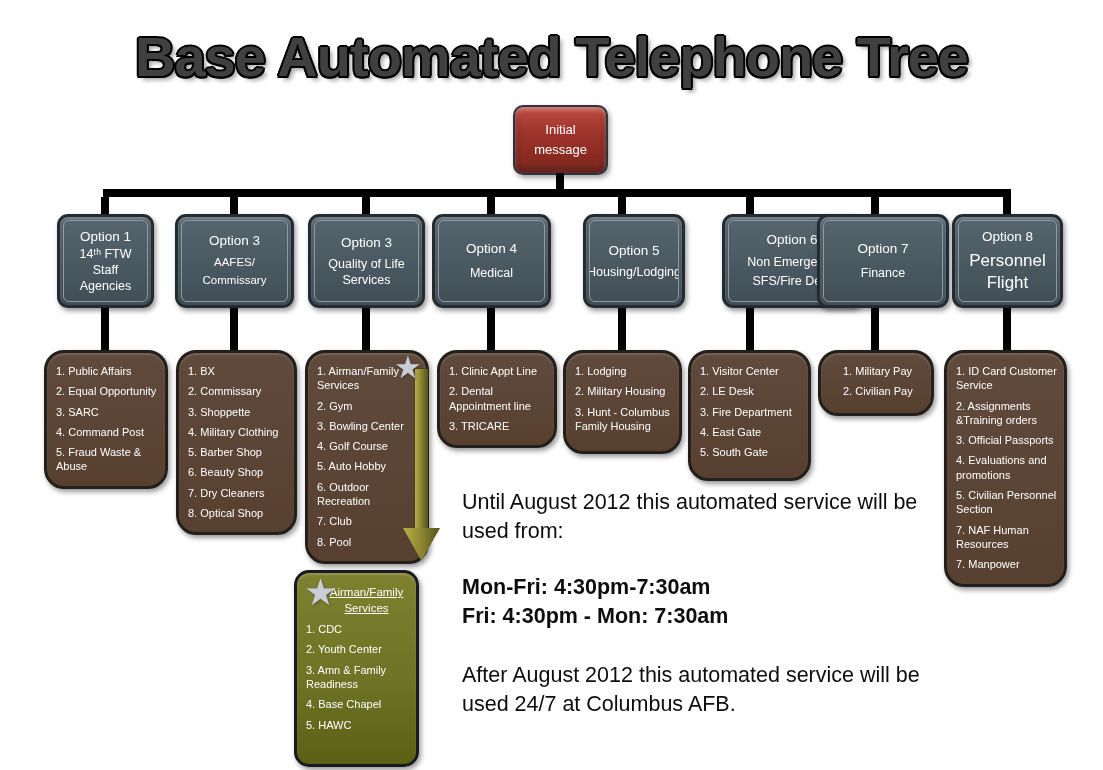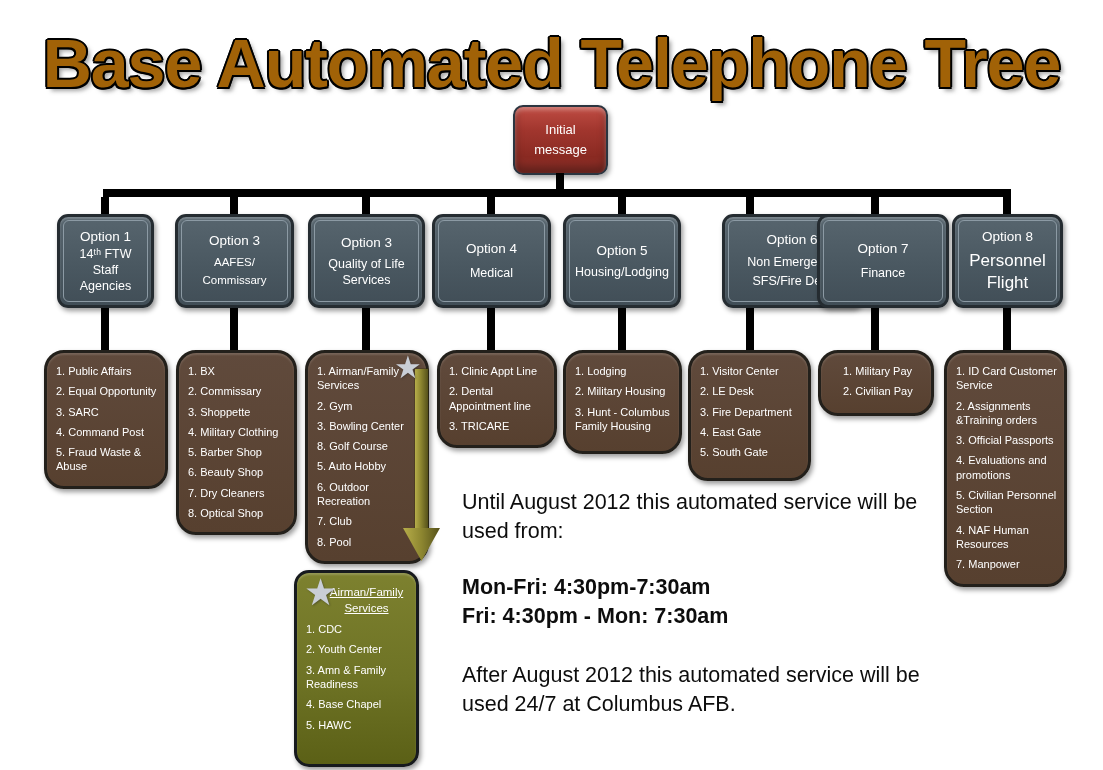--- a/index.html
+++ b/index.html
@@ -1,20 +1,20 @@
 <!DOCTYPE html>
 <html><head>
 <meta charset="utf-8">
 <style>
   html,body{margin:0;padding:0;background:#fff;font-family:"Liberation Sans","DejaVu Sans",sans-serif;}
   .canvas{position:relative;width:1103px;height:770px;background:#ffffff;overflow:hidden;}
 
   
   .page-title{position:absolute;top:24px;left:0;width:100%;text-align:center;
-    font-size:68px;font-weight:bold;color:#a16207;letter-spacing:-1px;
+    font-size:56px;font-weight:bold;color:#404040;letter-spacing:-1px;
     text-shadow:2px 0 #000,-2px 0 #000,0 2px #000,0 -2px #000,1.5px 1.5px #000,-1.5px 1.5px #000,1.5px -1.5px #000,-1.5px -1.5px #000,4px 4px 4px rgba(90,90,90,.55);}
 
   
   .root{position:absolute;left:513px;top:105px;width:95px;height:70px;box-sizing:border-box;
     border-radius:10px;border:2px solid #2b3540;
     background:linear-gradient(180deg,#bf4c43 0%,#a1362e 35%,#8a2a22 75%,#96332b 100%);
     box-shadow:inset 0 3px 4px rgba(255,255,255,.3), inset 0 -7px 9px rgba(0,0,0,.35), 2px 3px 5px rgba(0,0,0,.35);
     color:#fff;display:flex;flex-direction:column;align-items:center;justify-content:center;
     font-size:13px;line-height:1.55;text-align:left;}
 
@@ -34,21 +34,21 @@
     box-shadow:inset 0 2px 2px rgba(255,255,255,.22), 2px 3px 5px rgba(0,0,0,.4);}
   .opt-inner{position:absolute;inset:3px;border:1px solid #8c9aa4;border-radius:6px;
     display:flex;flex-direction:column;align-items:center;justify-content:center;
     color:#fff;text-align:center;padding:2px;overflow:hidden;}
   .opt-title{font-size:13.5px;margin-bottom:6px;}
   .sub-line{font-size:12.5px;line-height:1.28;}
   .c1{left:57px;width:97px}.c1 .opt-title{margin-bottom:2px}
   .c2{left:175px;width:119px}.c2 .sub-line{font-size:11.5px;line-height:1.5}
   .c3{left:308px;width:117px}
   .c4{left:432px;width:119px}.c4 .opt-title{margin-bottom:9px}
-  .c5{left:563px;width:118px}
+  .c5{left:583px;width:102px}
   .c6{left:722px;width:140px}.c6 .sub-line{line-height:1.45}
   .c7{left:817px;width:132px}.c7 .opt-title{margin-bottom:9px}
   .c8{left:952px;width:111px}.c8 .sub-line{font-size:17px}
 
   
   .lst{position:absolute;top:350px;box-sizing:border-box;border-radius:20px;
     border:3px solid #23201b;background:linear-gradient(180deg,#604a3c 0%,#57402f 100%);
     box-shadow:inset 0 2px 2px rgba(255,255,255,.14), 2px 3px 5px rgba(0,0,0,.4);color:#fff;}
   .lst-inner{padding:11px 7px 6px 9px;}
   .item{font-size:11px;line-height:1.3;margin-bottom:6px;}
@@ -222,21 +222,21 @@
         <div class="item">7. Dry Cleaners</div>
         <div class="item">8. Optical Shop</div>
       </div>
   </div>
   <div class="lst b3">
     <div class="lst-inner">
 
     <div class="item">1. Airman/Family Services</div>
         <div class="item">2. Gym</div>
         <div class="item">3. Bowling Center</div>
-        <div class="item">8. Golf Course</div>
+        <div class="item">4. Golf Course</div>
         <div class="item">5. Auto Hobby</div>
         <div class="item">6. Outdoor Recreation</div>
         <div class="item">7. Club</div>
         <div class="item">8. Pool</div>
       </div>
   </div>
   <div class="lst b4">
     <div class="lst-inner">
 
     <div class="item">1. Clinic Appt Line</div>
@@ -270,21 +270,21 @@
       </div>
   </div>
   <div class="lst b8">
     <div class="lst-inner">
 
     <div class="item">1. ID Card Customer Service</div>
         <div class="item">2. Assignments &amp;Training orders</div>
         <div class="item">3. Official Passports</div>
         <div class="item">4. Evaluations and promotions</div>
         <div class="item">5. Civilian Personnel Section</div>
-        <div class="item">4. NAF Human Resources</div>
+        <div class="item">7. NAF Human Resources</div>
         <div class="item">7. Manpower</div>
       </div>
   </div>
 
   <div class="arrow-shaft"></div>
   <div class="arrow-head"></div>
 
   <div class="star star-opt3">★</div>
   <div class="star star-callout">★</div>
 

